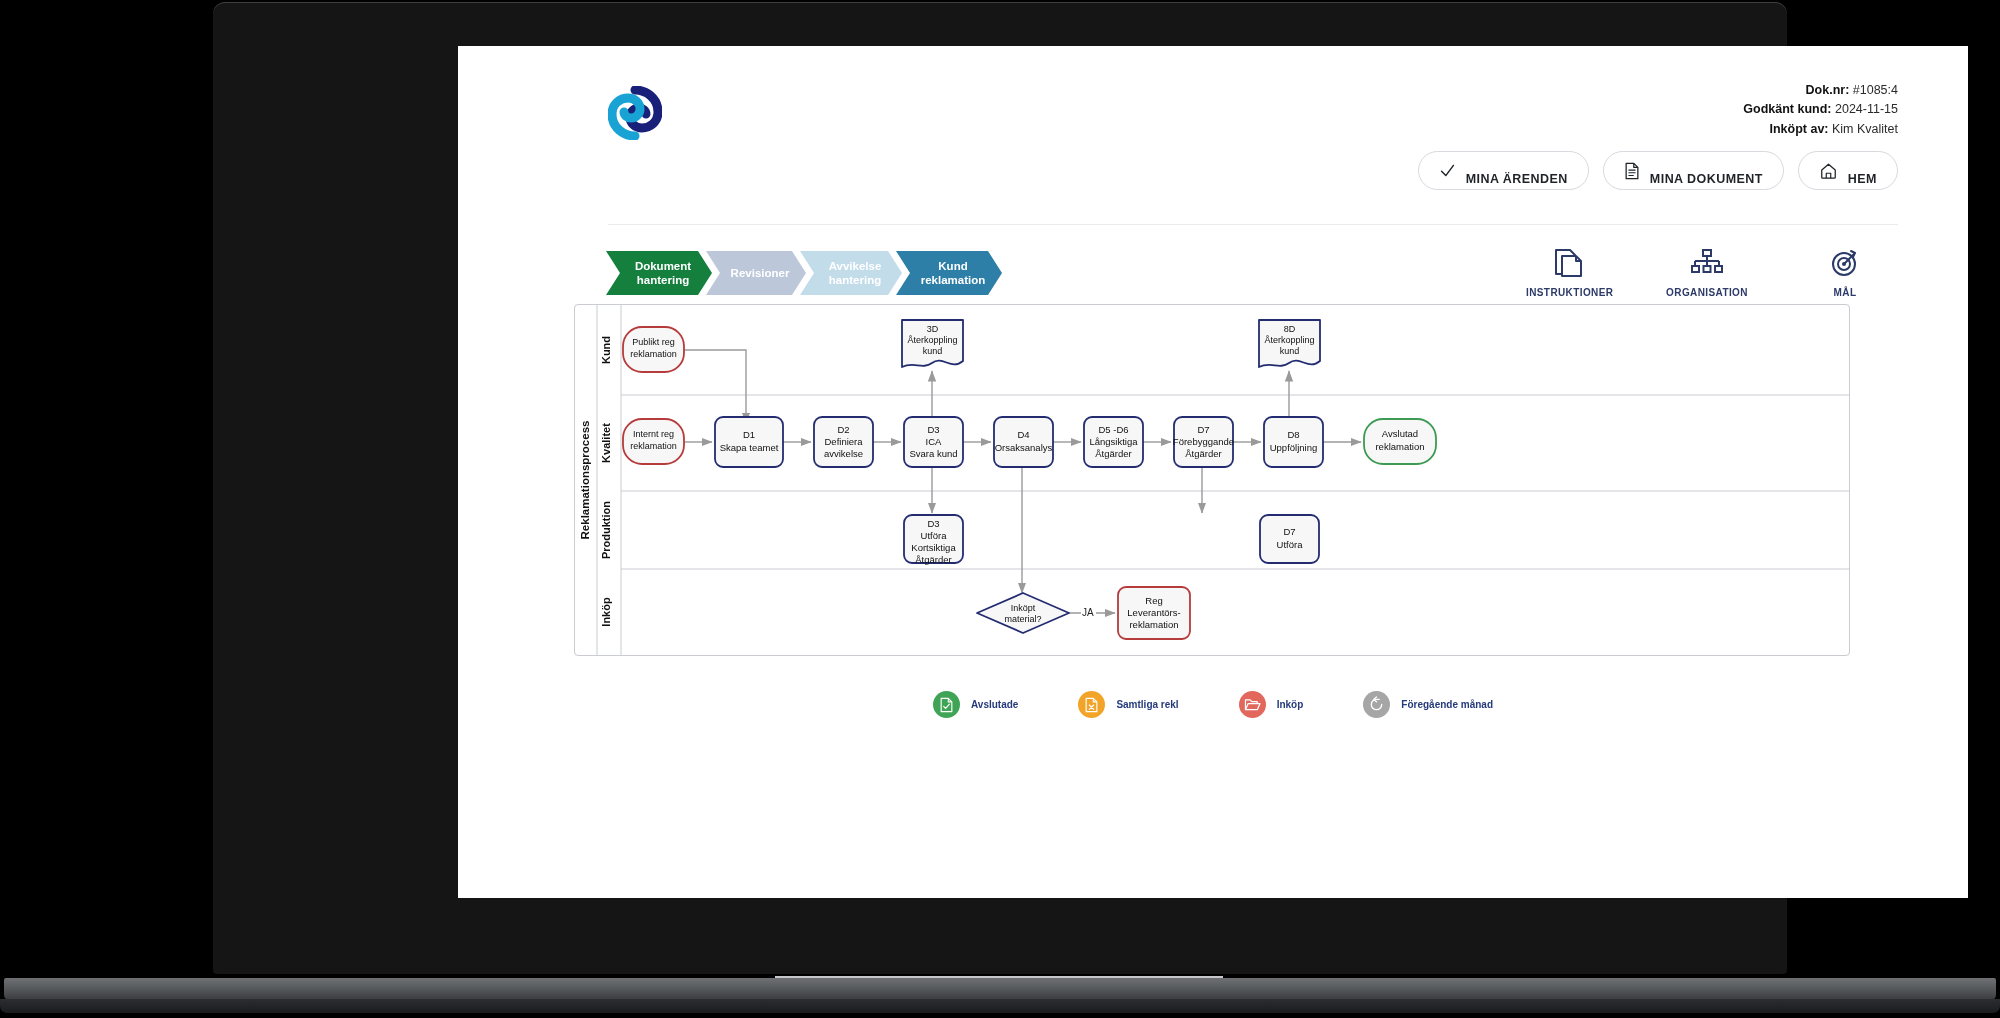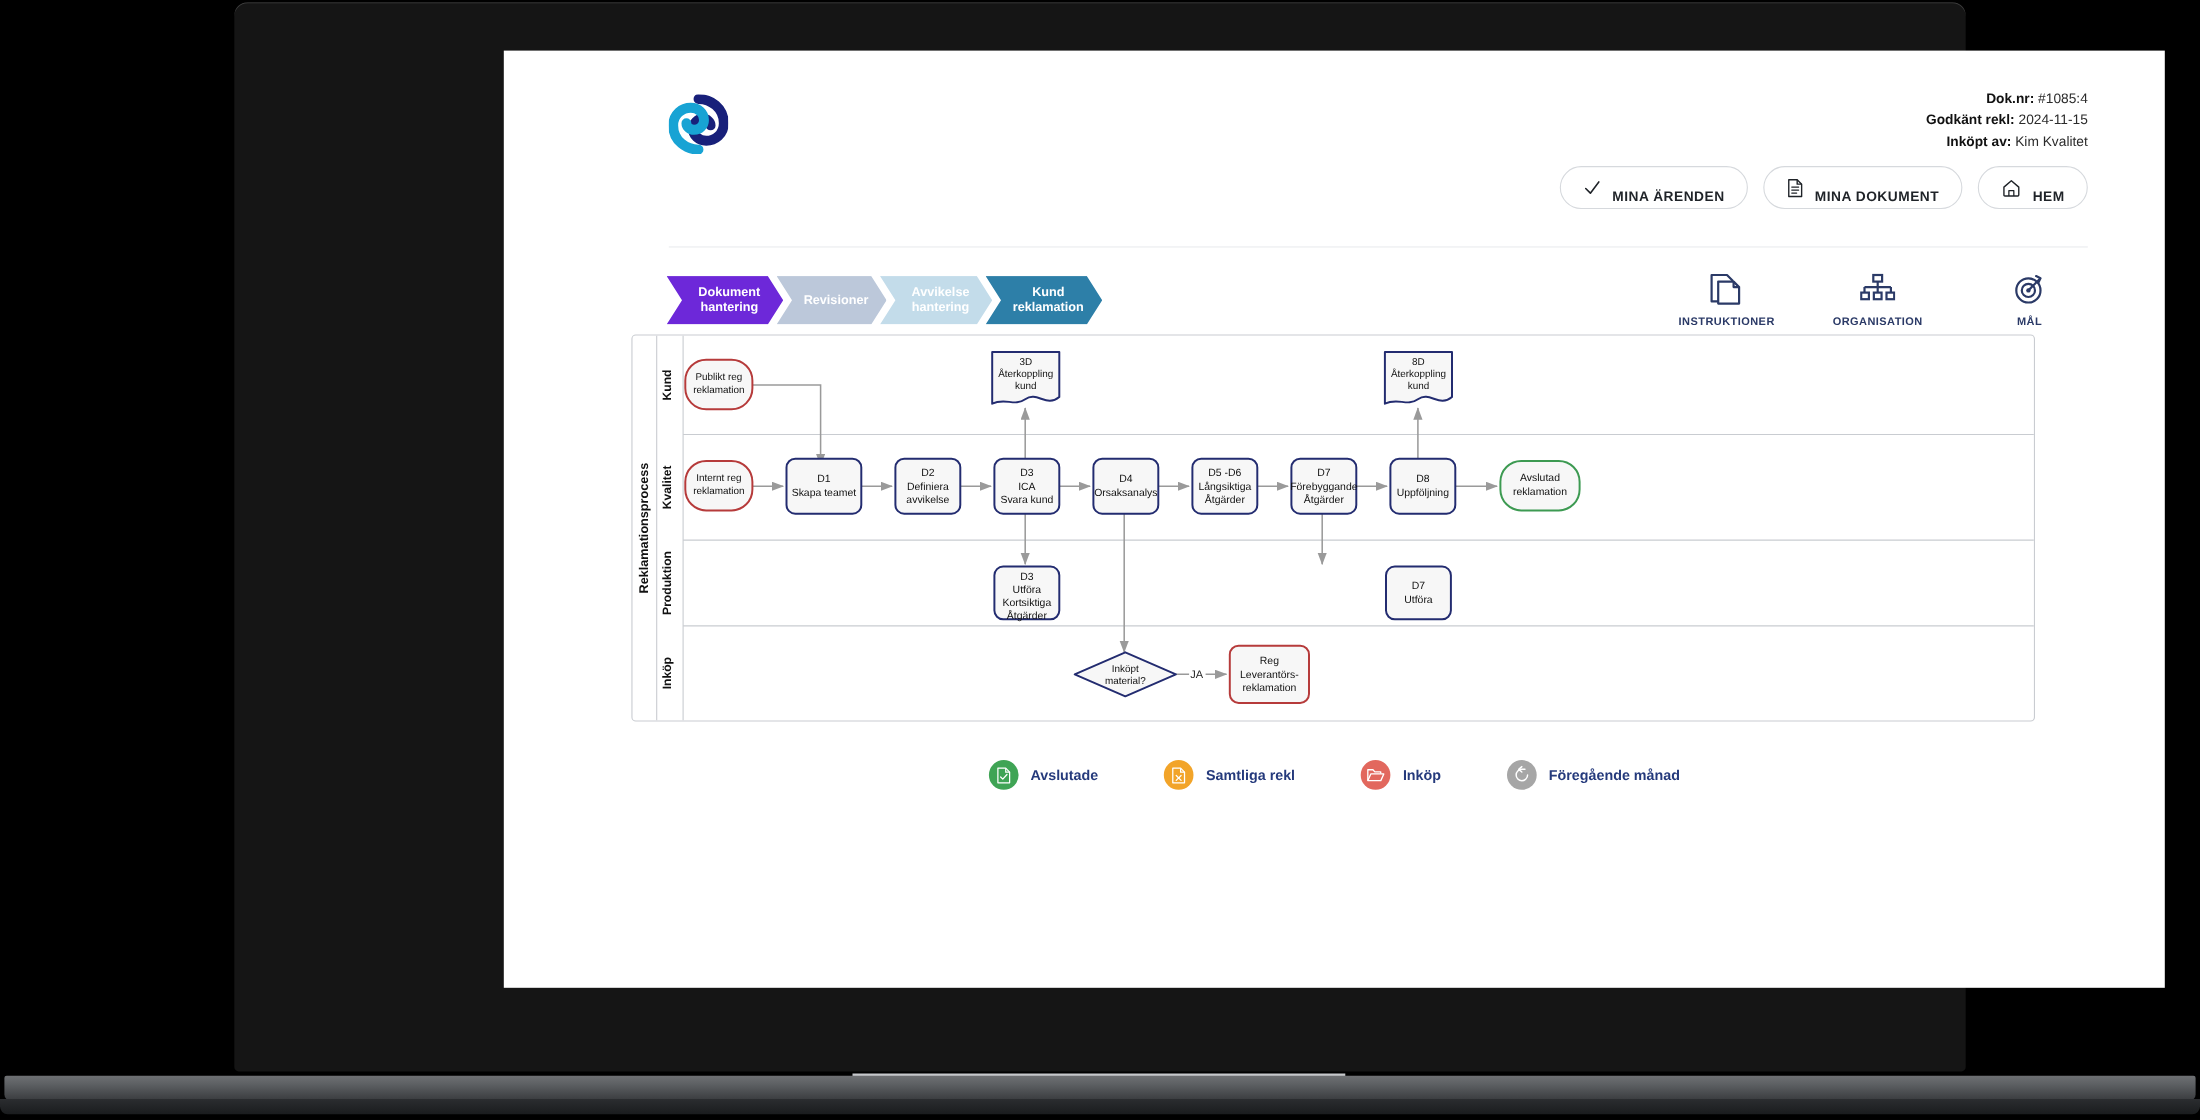--- a/index.html
+++ b/index.html
@@ -111,21 +111,21 @@
   
   #legend {
     position: absolute; left: 0; right: 0; top: 645px;
     display: flex; justify-content: center; gap: 60px;
   }
   .leg { display: flex; align-items: center; gap: 11px; cursor: pointer; }
   .leg .circ {
     width: 27px; height: 27px; border-radius: 50%;
     display: flex; align-items: center; justify-content: center;
   }
-  .leg .ltxt { font-size: 13px; font-weight: 700; color: #253a7c; }
+  .leg .ltxt { font-size: 10px; font-weight: 700; color: #253a7c; }
 </style>
 </head>
 <body>
 
 <div id="laptop">
   <div id="bezel">
     <div id="screen">
       <div id="page">
 
         <div id="logo">
@@ -134,21 +134,21 @@
             <path d="M27 50 C16 50 4 42 4 28 C4 18 12 12 20 12 C27 12 32 17 32 23 C32 28 28 32 23 32 C19 32 16 29 16 26" fill="none" stroke="#18a3d4" stroke-width="9" stroke-linecap="round"></path>
           </svg>
         </div>
 
         <div class="meta">
           <div>
             <b>Dok.nr:</b>
             <span>#1085:4</span>
           </div>
           <div>
-            <b>Godkänt rekl:</b>
+            <b>Godkänt kund:</b>
             <span>2024-11-15</span>
           </div>
           <div>
             <b>Inköpt av:</b>
             <span>Kim Kvalitet</span>
           </div>
         </div>
 
         <div id="title-row">
           <div class="hdr-btns">
@@ -182,21 +182,21 @@
               </span>
               <span class="lbl">HEM</span>
             </div>
 
           </div>
         </div>
 
         <div id="divider"></div>
 
         <div id="crumbs">
-          <div class="chev" style="background:#6d28d9;width:106px;text-align:center;">
+          <div class="chev" style="background:#15803d;width:106px;text-align:center;">
             <span>
               <span>Dokument</span><br>
               <span>hantering</span>
             </span>
           </div>
           <div class="chev" style="background:#bcc8da;width:100px;">
             <span>Revisioner</span>
           </div>
           <div class="chev" style="background:#c3dcea;width:102px;">
             <span>

